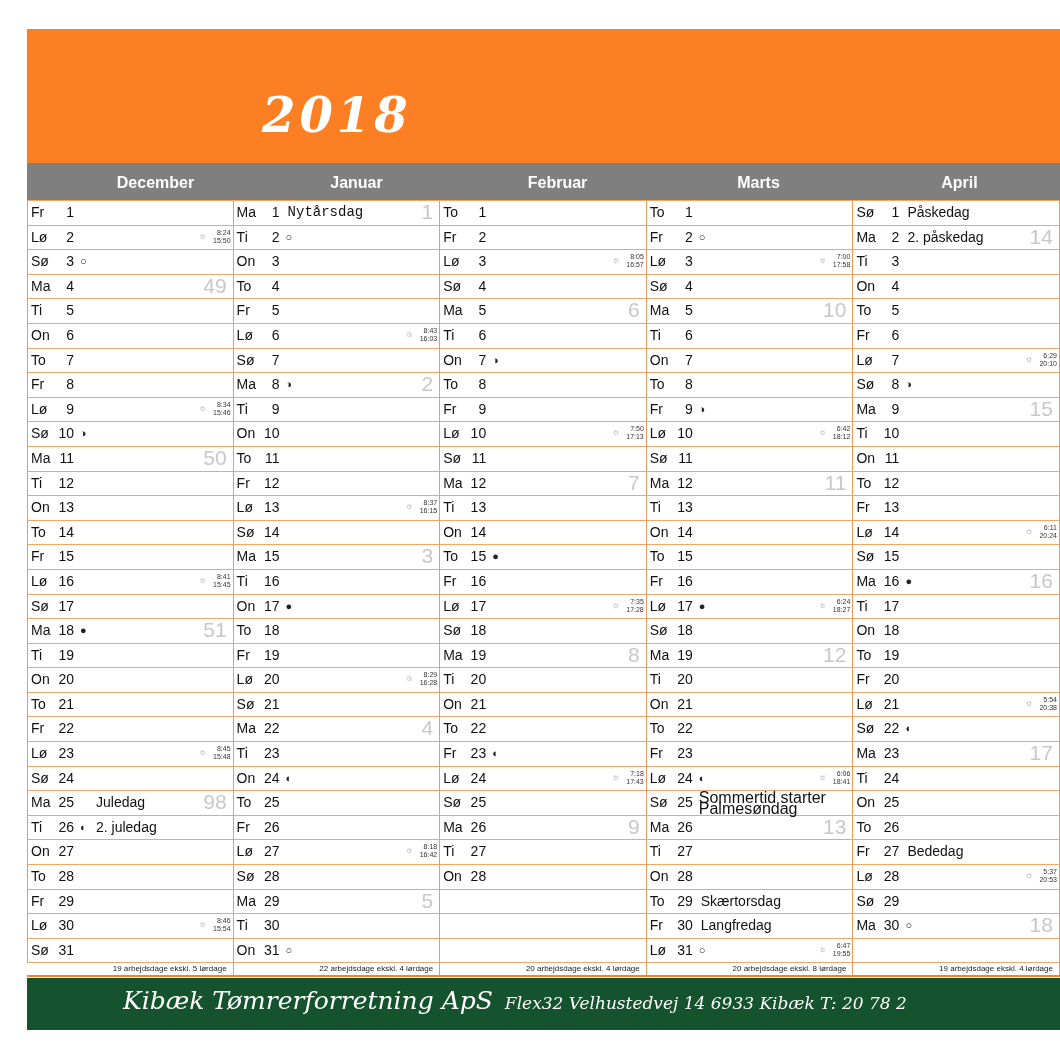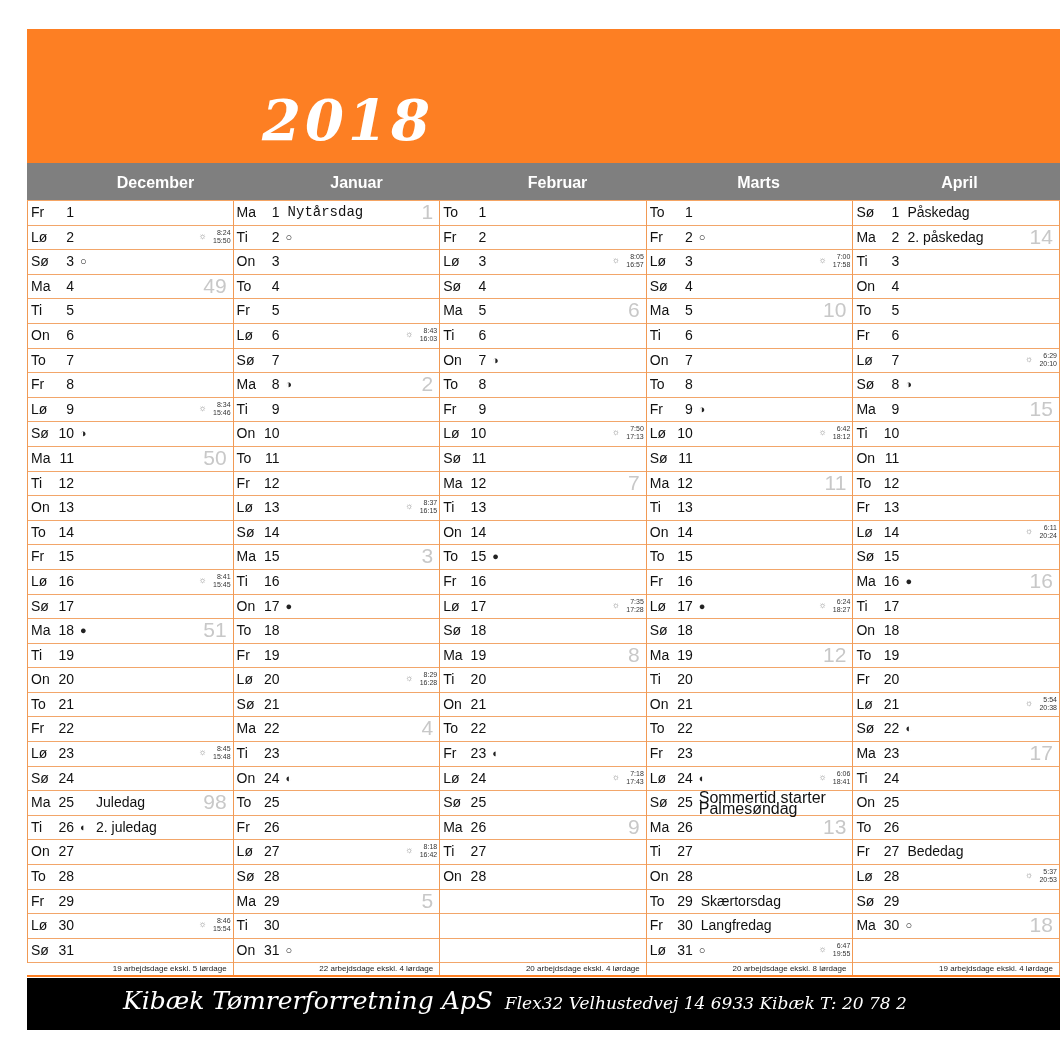--- a/index.html
+++ b/index.html
@@ -1,36 +1,36 @@
 <!DOCTYPE html>
 <html><head>
 <meta charset="utf-8">
 <style>
   html,body{margin:0;padding:0;background:#fff;}
   body{width:1060px;height:1060px;position:relative;overflow:hidden;font-family:"Liberation Sans","DejaVu Sans",sans-serif;}
   .top-banner{position:absolute;left:27px;top:29px;width:1033px;height:134px;background:#fd7f23;}
-  .year{position:absolute;left:235px;top:58px;font-family:"DejaVu Serif",serif;font-style:italic;font-weight:bold;font-size:56px;color:#fff;letter-spacing:4px;}
+  .year{position:absolute;left:235px;top:58px;font-family:"DejaVu Serif",serif;font-style:italic;font-weight:bold;font-size:48px;color:#fff;letter-spacing:4px;}
   .cal{position:absolute;left:27px;top:163px;width:1033px;}
   .month-head-row{display:flex;height:37px;background:#7f7f7f;padding-left:28px;}
   .month-head{width:206.6px;color:#fff;font-weight:bold;font-size:16px;text-align:center;line-height:40px;}
   .cols{display:flex;border-top:1px solid #f5a463;align-items:flex-end;}
   .col{width:206.6px;border-right:1px solid #f19a55;box-sizing:border-box;}
   .col:first-child{border-left:1px solid #f19a55;}
   .row{height:24.6px;border-bottom:1px solid #f2a66a;box-sizing:border-box;position:relative;font-size:14px;color:#111;line-height:23px;white-space:nowrap;}
   .wd{position:absolute;left:3px;}
   .dn{position:absolute;left:26px;width:20px;text-align:right;}
   .note{position:absolute;left:58px;}
   .note.two{font-size:16px;line-height:11px;top:1px;}
   .moon{position:absolute;font-size:11px;color:#222;top:0;}
   .week{position:absolute;right:6px;top:-1px;font-size:21px;color:#c8c8c8;}
   .sun{position:absolute;right:2px;top:3px;font-size:7px;line-height:8px;color:#333;text-align:right;}
   .sun .sym{position:absolute;right:24px;top:3px;font-size:9px;color:#888;}
   .summary-row{display:flex;height:12px;border-bottom:2px solid #fd7f23;}
   .summary{width:206.6px;font-size:8px;color:#222;text-align:right;padding-right:6px;box-sizing:border-box;line-height:12px;border-right:1px solid #f19a55;}
-  .footer-banner{position:absolute;left:27px;top:978px;width:1033px;height:52px;background:#000000;overflow:hidden;}
+  .footer-banner{position:absolute;left:27px;top:978px;width:1033px;height:52px;background:#14532d;overflow:hidden;}
   .company{position:absolute;left:96px;top:8px;color:#fff;font-family:"DejaVu Serif",serif;font-style:italic;font-size:25px;white-space:nowrap;}
   .address{font-size:17px;margin-left:12px;}
 </style>
 </head>
 <body>
 
 <div class="top-banner">
   <div class="year">2018</div>
 </div>
 

